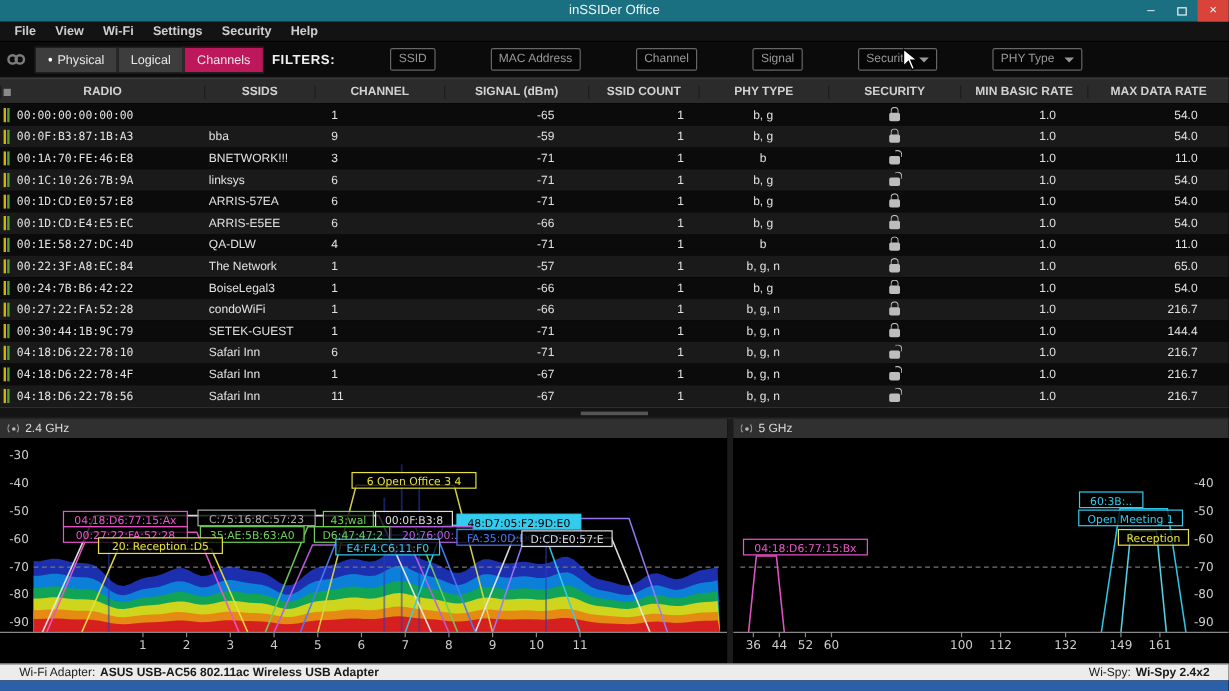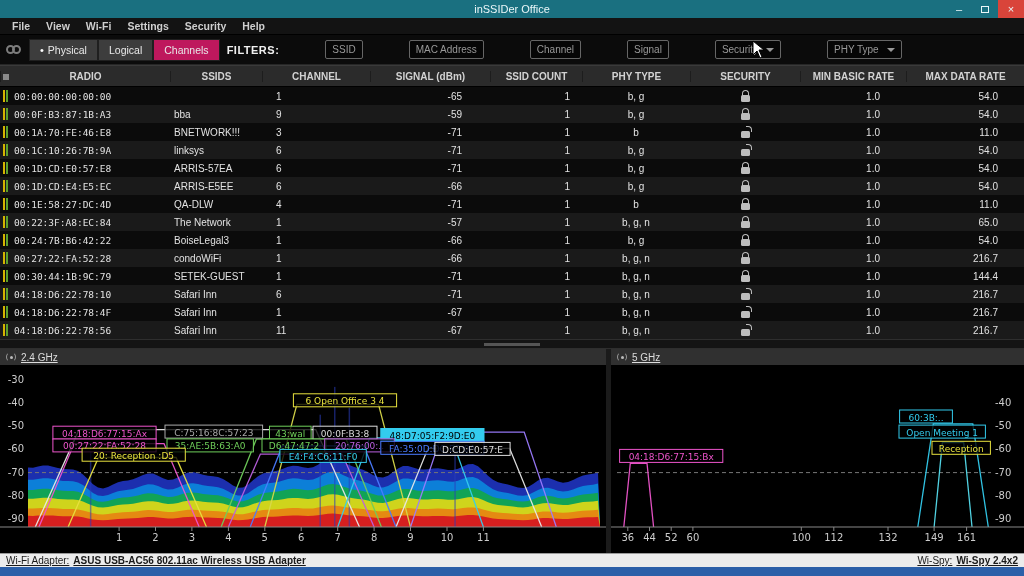--- a/index.html
+++ b/index.html
@@ -64,28 +64,28 @@
   
   .h-splitter { height:10px; background:#141414; border-top:1px solid #2e2e2e; border-bottom:1px solid #2e2e2e; flex:none; display:flex; align-items:center; justify-content:center; }
   .h-splitter .grip { width:56px; height:3px; background:#555; }
 
   
   .charts { height:204px; display:flex; flex:none; }
   .chart-panel { background:#000; display:flex; flex-direction:column; }
   .chart-left  { width:606px; }
   .chart-right { width:413px; }
   .v-splitter { width:5px; background:#1b1b1b; }
-  .chart-header { height:16px; background:#303030; color:#ddd; font-size:10px; display:flex; align-items:center; gap:5px; padding-left:6px; flex:none;text-decoration:underline; }
+  .chart-header { height:16px; background:#303030; color:#ddd; font-size:10px; display:flex; align-items:center; gap:5px; padding-left:6px; flex:none; }
   .antenna-icon { width:10px; height:10px; position:relative; display:inline-block; }
   .antenna-icon::before { content:""; position:absolute; left:3.5px; top:3.5px; width:3px; height:3px; background:#bbb; border-radius:50%; }
   .antenna-icon::after { content:""; position:absolute; left:0; top:0; width:8px; height:8px; border:1px solid #999; border-radius:50%; border-top-color:transparent; border-bottom-color:transparent; }
   svg text { font-family:"DejaVu Sans", sans-serif; }
 
   
-  .statusbar { height:14px; background:#ececec; border-top:1px solid #9a9a9a; display:flex; align-items:center; padding:0 6px; font-size:10px; color:#1a1a1a; flex:none;text-decoration:underline; }
+  .statusbar { height:14px; background:#ececec; border-top:1px solid #9a9a9a; display:flex; align-items:center; padding:0 16px; font-size:10px; color:#1a1a1a; flex:none; }
   .sb-value { font-weight:bold; margin-left:4px; }
   .sb-right { margin-left:auto; display:flex; }
   .taskbar-strip { height:9px; background:#2b5fa8; flex:none; }
 
   
   .cursor { position:absolute; left:752px; top:40px; z-index:50; pointer-events:none; }
 </style>
 </head>
 <body>
 

